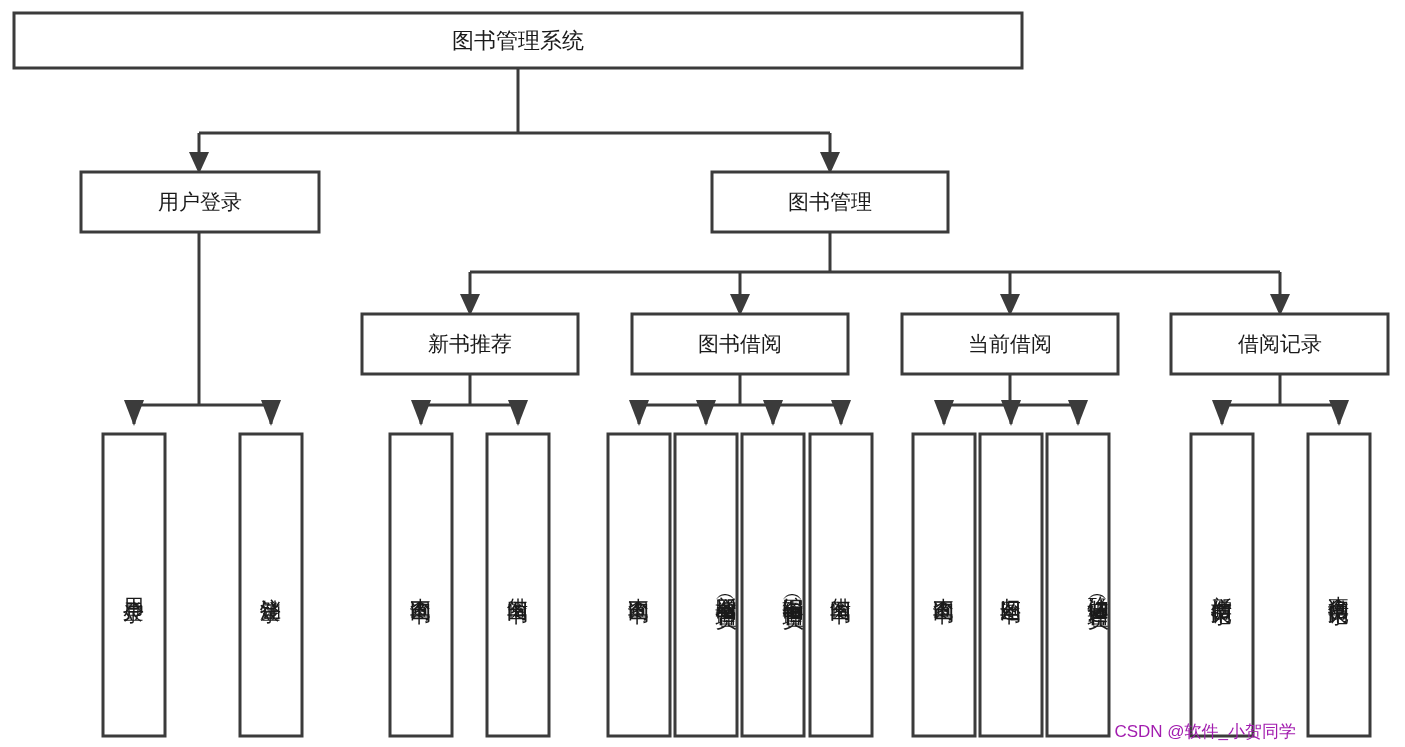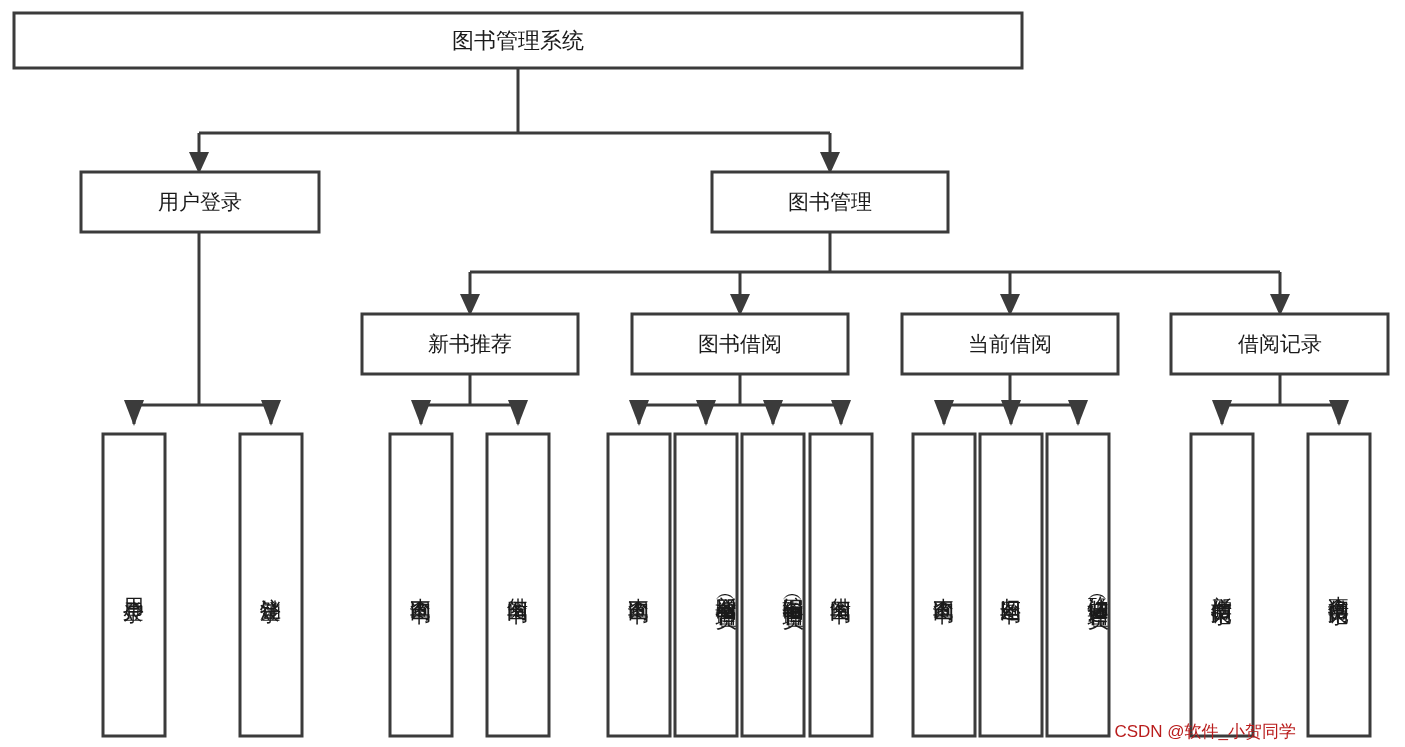--- a/index.html
+++ b/index.html
@@ -70,21 +70,21 @@
   }
   .vlabel.center {
     align-items: center;
   }
   .watermark {
     position: absolute;
     right: 8px;
     bottom: 4px;
     font-family: "Liberation Sans", "DejaVu Sans", sans-serif;
     font-size: 17px;
-    color: #b91c1c;
+    color: #a21caf;
     white-space: nowrap;
     pointer-events: none;
   }
 </style>
 </head>
 <body>
 
 <div id="diagram-root">
 
   <svg id="flow" viewBox="0 0 1405 747">

